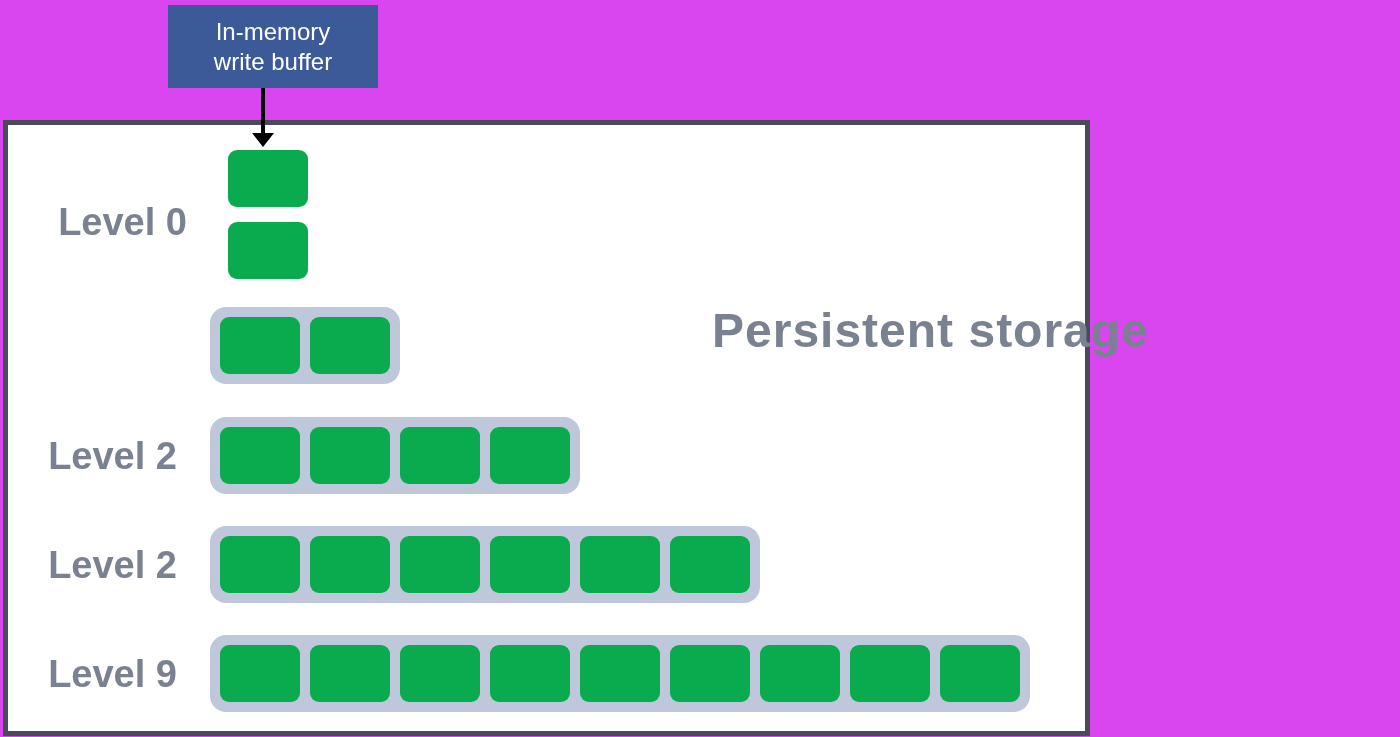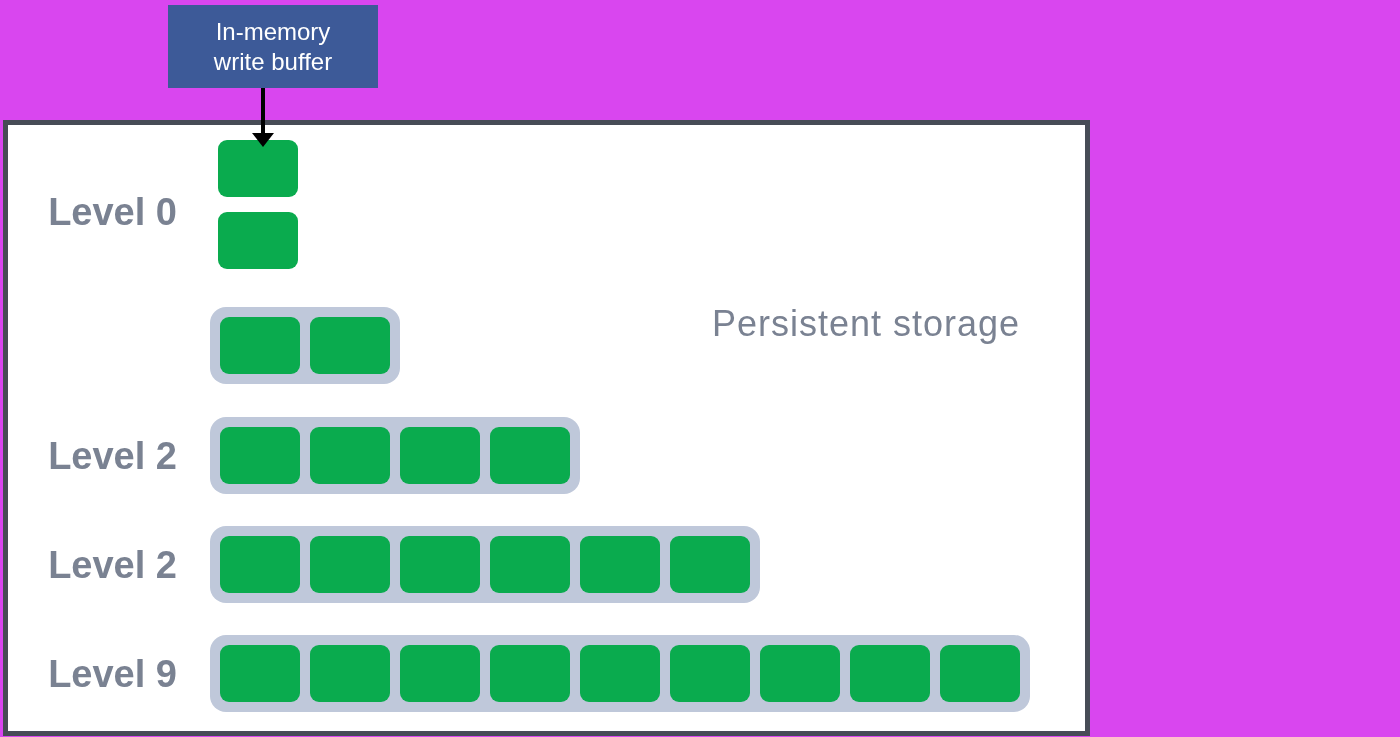--- a/index.html
+++ b/index.html
@@ -73,22 +73,22 @@
     height: 616px;
     border: 5px solid var(--border-dark);
     box-sizing: border-box;
     background: #ffffff;
   }
   .storage-label {
     position: absolute;
     left: 704px;
     top: 178px;
     color: var(--label-gray);
-    font-size: 36px;
-    font-weight: 400;
+    font-size: 48px;
+    font-weight: 700;
     letter-spacing: 1px;
     white-space: nowrap;
   }
 
   
   .level-row {
     position: absolute;
     left: 0;
     width: 100%;
   }
@@ -141,21 +141,21 @@
   </div>
 
   <div class="arrow">
     <div class="arrow-stem"></div>
     <div class="arrow-head"></div>
   </div>
 
   <div class="storage-box">
     <div class="storage-label">Persistent storage</div>
     <div id="levels">
-        <div class="level-row" style="top: 15px; height: 129px;">
+        <div class="level-row" style="top: 25px; height: 129px; margin-left: 10px;">
           <div class="level-label" style="line-height: 129px; transform: translateY(8px);">Level 0</div>
           <div class="level-group stacked">
             <div class="sstable-block"></div>
             <div class="sstable-block"></div>
           </div>
         </div>
         <div class="level-row" style="top: 182px; height: 78px;">
           <div class="level-group grouped">
             <div class="sstable-block"></div>
             <div class="sstable-block"></div>

